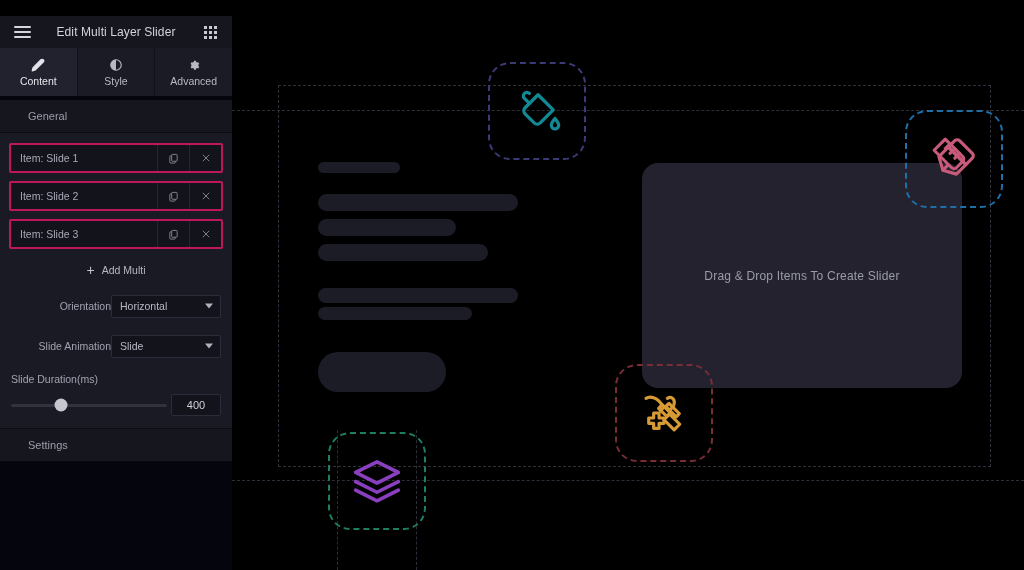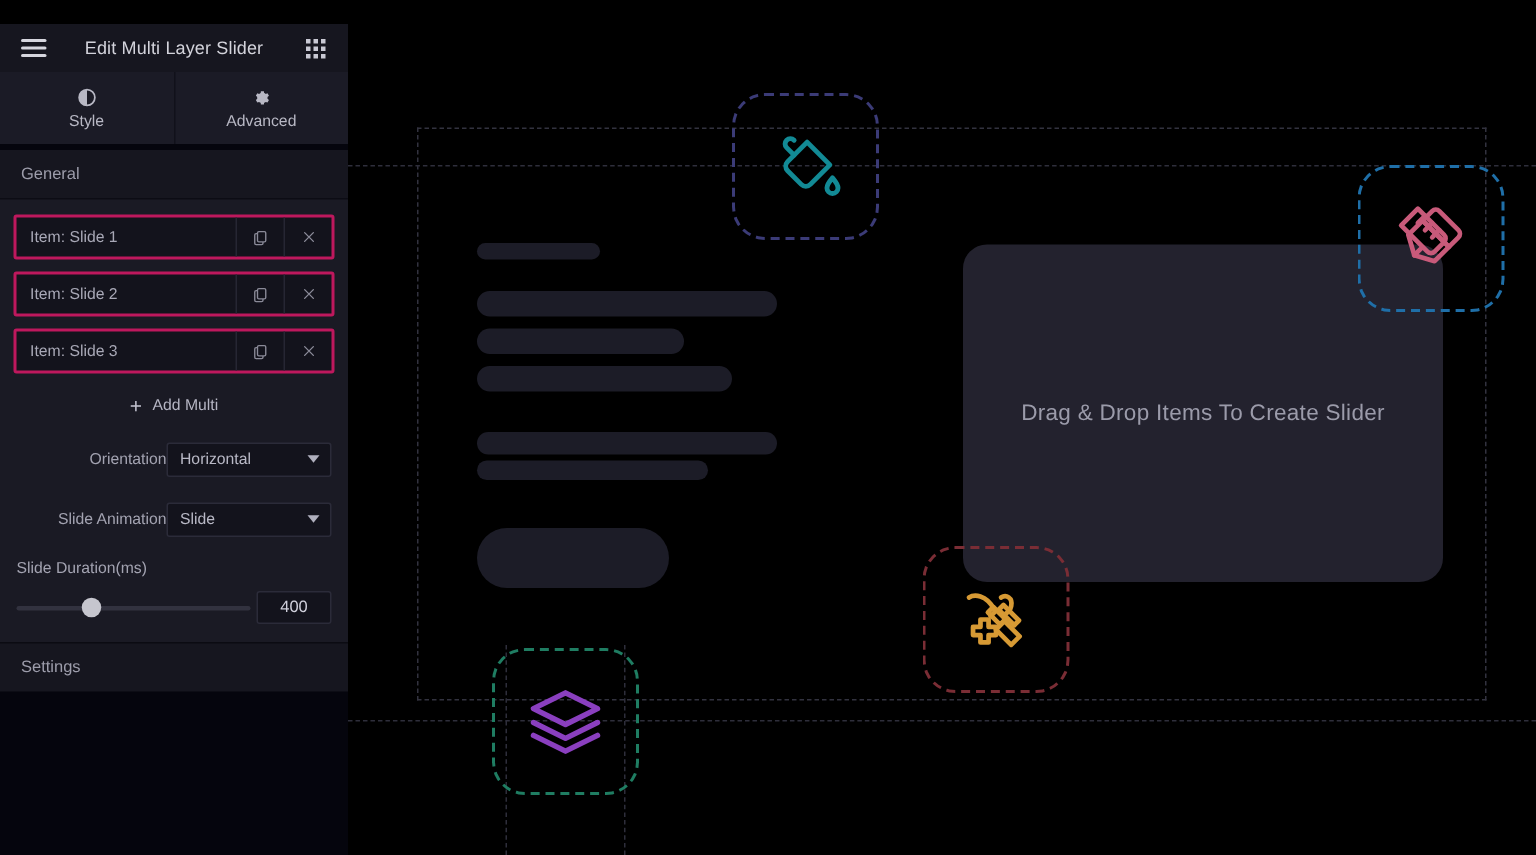--- a/index.html
+++ b/index.html
@@ -50,21 +50,21 @@
     align-items: center; justify-content: center; gap: 3px;
     cursor: pointer; color: #b8b8c4; font-size: 10.5px;
     border-right: 1px solid #11111a;
   }
   .tab:last-child { border-right: none; }
   .tab.active { background: #22222f; color: #e4e4ec; }
   .tab .ticon { height: 15px; display: flex; align-items: center; justify-content: center; }
 
   .section-head {
     height: 33px; display: flex; align-items: center;
-    padding: 0 14px; font-size: 11px; color: #9d9dab;
+    padding: 0 28px; font-size: 11px; color: #9d9dab;
     background: #16161f; border-bottom: 1px solid #0c0c14;
   }
   #general-head { margin-top: 4px; }
 
   #content-panel { background: #1a1a24; padding: 10px 0 12px; }
 
   .item-row {
     margin: 0 9px 8px; height: 30px;
     background: #13131c; border: 2px solid #be185d;
     border-radius: 2px; display: flex; align-items: center;
@@ -132,21 +132,21 @@
   }
 
   .skel { position: absolute; background: #1c1c27; border-radius: 20px; }
 
   #drop-zone {
     position: absolute; left: 410px; top: 163px;
     width: 320px; height: 225px;
     background: #23222e; border-radius: 16px;
     display: flex; align-items: center; justify-content: center;
   }
-  #drop-zone-text { font-size: 15px; color: #9b9baa; letter-spacing: .2px; }
+  #drop-zone-text { font-size: 12px; color: #9b9baa; letter-spacing: .2px; }
 
   .float-icon {
     position: absolute; width: 98px; height: 98px;
     border-radius: 22px; border: 2px dashed #000;
     display: flex; align-items: center; justify-content: center;
   }
   .guide { position: absolute; background: none; }
   .guide.h { height: 0; border-top: 1px dashed #2e2e3b; }
   .guide.v { width: 0; border-left: 1px dashed #2e2e3b; }
 </style>
@@ -173,20 +173,28 @@
             <i></i>
             <i></i>
             <i></i>
             <i></i>
             <i></i>
           </div>
       </div>
     </div>
 
     <div id="tabs">
+      <div class="tab active">
+        <span class="ticon">
+          <svg width="14" height="14" viewBox="0 0 24 24" fill="none" stroke="#e4e4ec" stroke-width="2" stroke-linecap="round" stroke-linejoin="round">
+              <path d="M17 3a2.8 2.8 0 1 1 4 4L7.5 20.5 2 22l1.5-5.5L17 3z" fill="#e4e4ec"></path>
+            </svg>
+        </span>
+        <span>Content</span>
+      </div>
       <div class="tab">
         <span class="ticon">
           <svg width="14" height="14" viewBox="0 0 24 24">
               <circle cx="12" cy="12" r="9" fill="none" stroke="#b8b8c4" stroke-width="2"></circle>
               <path d="M12 3a9 9 0 0 0 0 18z" fill="#b8b8c4"></path>
             </svg>
         </span>
         <span>Style</span>
       </div>
       <div class="tab">

